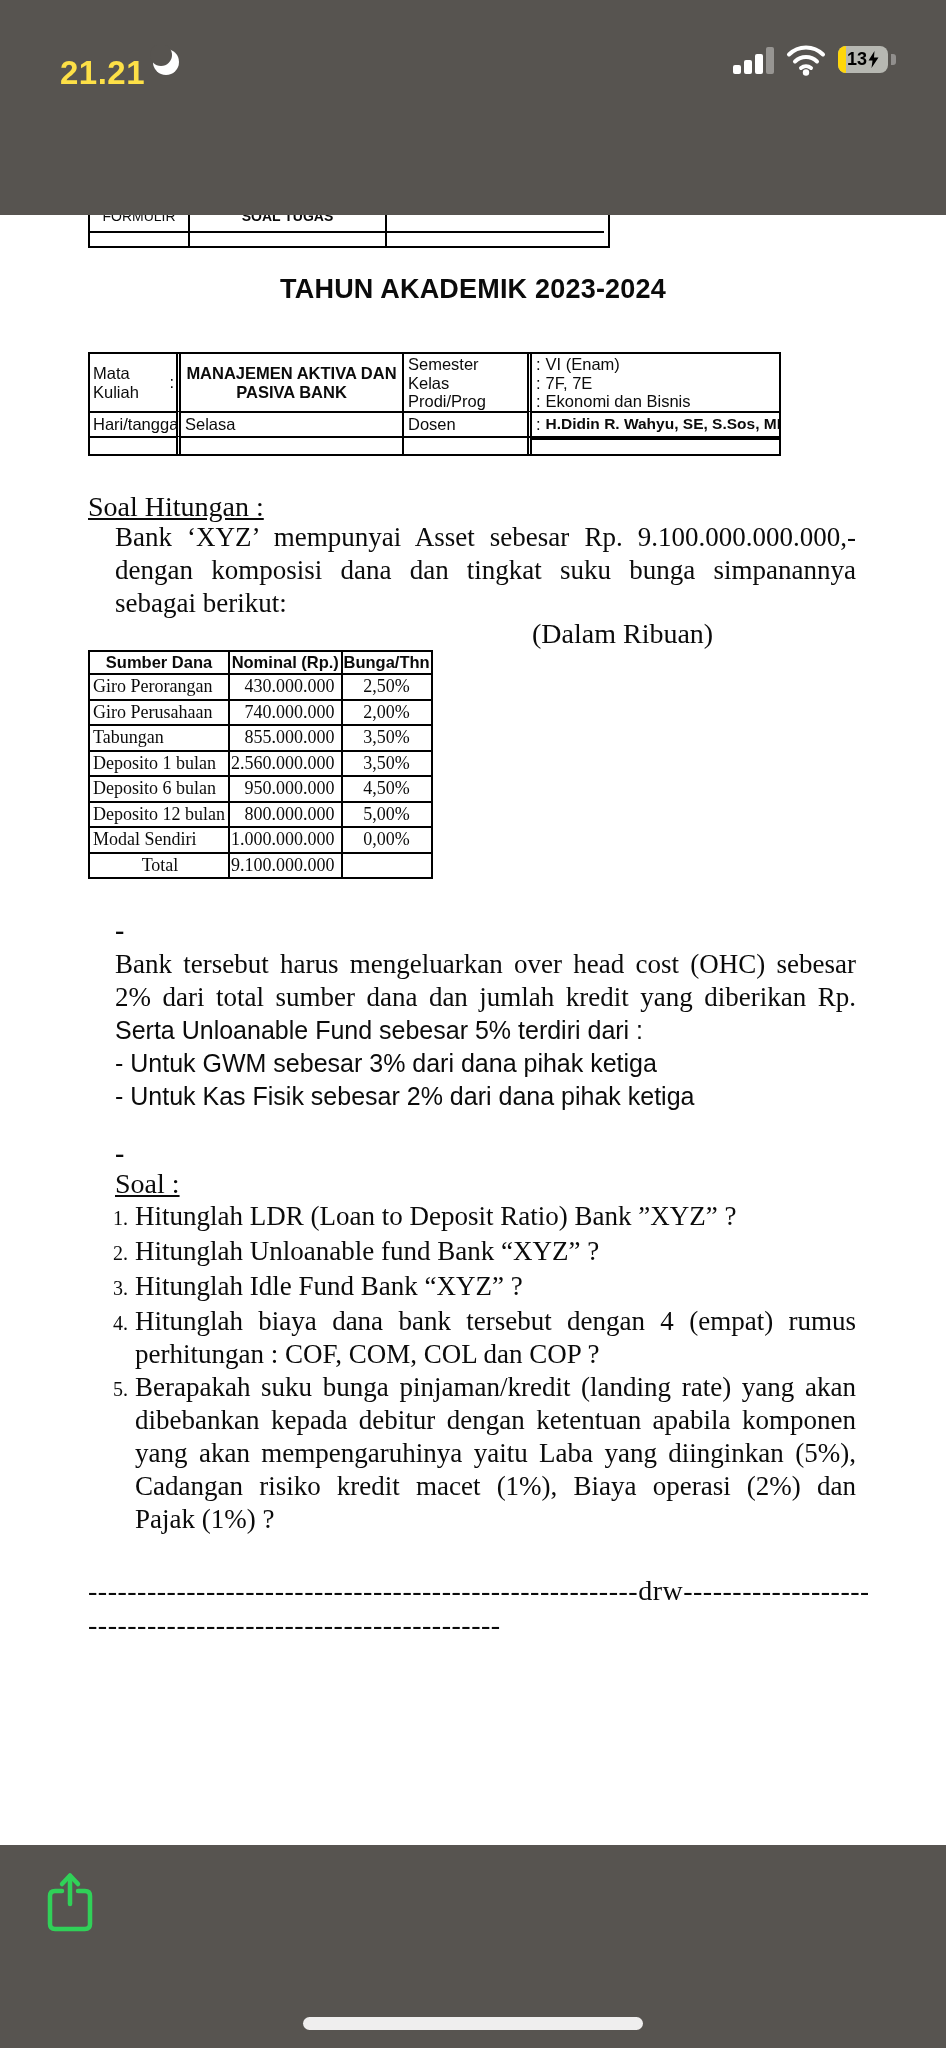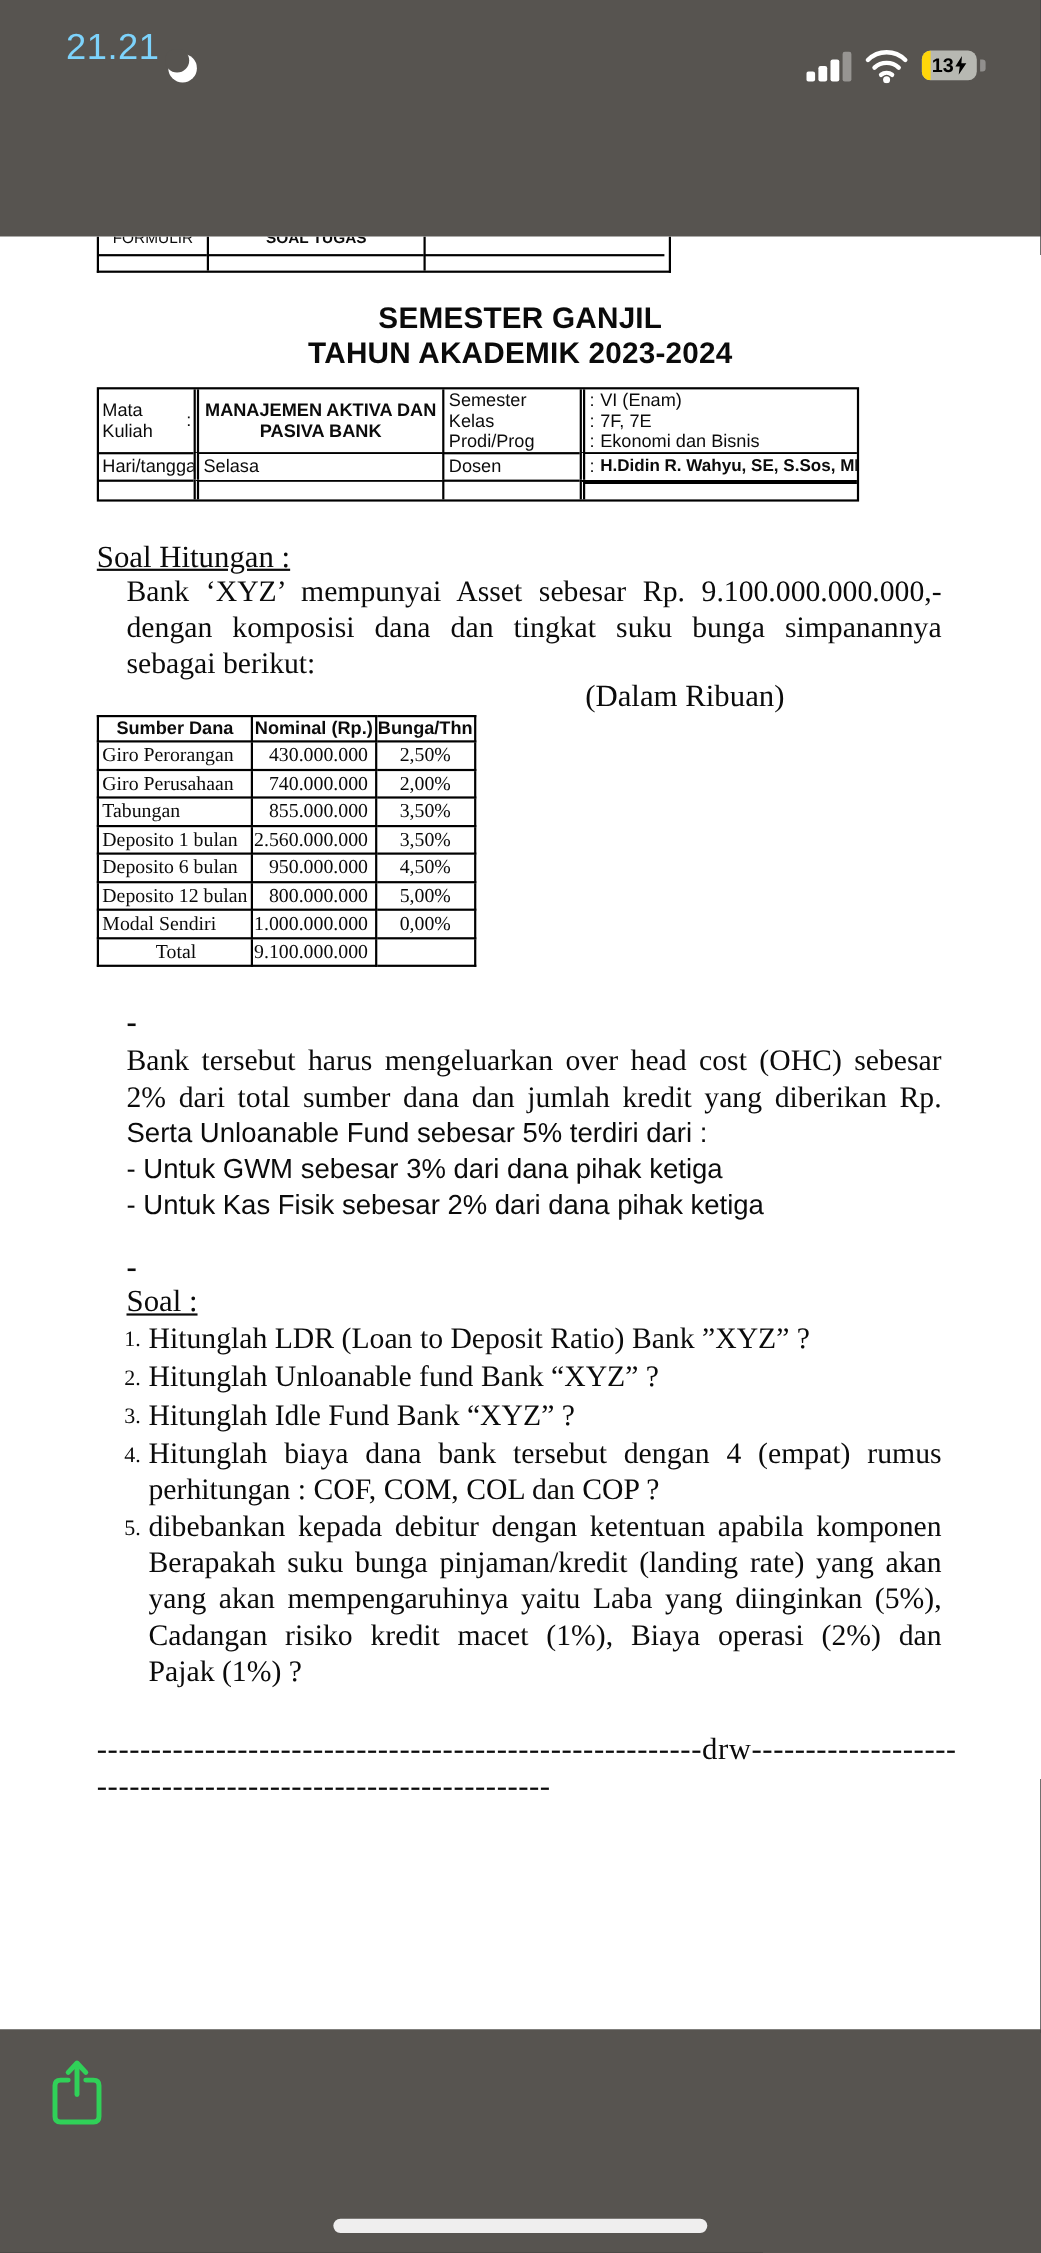--- a/index.html
+++ b/index.html
@@ -1,20 +1,20 @@
 <!DOCTYPE html>
 <html style="--accent: #30d158;"><head>
 <meta charset="utf-8">
 <style>
   html,body{margin:0;padding:0;background:#222;}
   .screen{position:relative;width:946px;height:2048px;background:#575450;overflow:hidden;
           font-family:"Liberation Sans",sans-serif;}
   
   .status-bar{position:absolute;top:0;left:0;width:946px;height:110px;}
-  .status-time{position:absolute;left:60px;top:24px;color:#7dd3fc;font-size:33px;font-weight:normal;letter-spacing:.5px;}
+  .status-time{position:absolute;left:60px;top:54px;color:#fde047;font-size:33px;font-weight:bold;letter-spacing:.5px;}
   .moon-icon{position:absolute;left:150px;top:45px;}
   .cell-icon{position:absolute;left:733px;top:45px;}
   .wifi-icon{position:absolute;left:784px;top:44px;}
   .battery{position:absolute;left:838px;top:46px;width:50px;height:27px;background:#b7b8b2;border-radius:8px;overflow:hidden;}
   .battery-fill{position:absolute;left:0;top:0;width:8px;height:27px;background:#ffd60a;}
   .battery-label{position:absolute;left:0;top:0;width:50px;height:27px;display:flex;align-items:center;justify-content:center;gap:1px;
                  color:#000;font-size:18px;font-weight:bold;}
   .battery-nub{position:absolute;left:891px;top:54px;width:5px;height:11px;background:rgba(255,255,255,.35);border-radius:0 3px 3px 0;}
   
   .title-bar{position:absolute;top:110px;left:0;width:946px;height:105px;}
@@ -147,21 +147,20 @@
         </div>
       <div class="ft-cell">
           <span></span>
         </div>
       <div class="ft-cell first r2"></div>
       <div class="ft-cell r2"></div>
       <div class="ft-cell r2"></div>
     </div>
 
     <div class="doc-heading">
-      <div>SEMESTER  GANJIL</div>
       <div>TAHUN AKADEMIK 2023-2024</div>
     </div>
 
     <div class="info-table">
 
       <div class="it-c c0 r0 it-label">
         <span>Mata Kuliah</span>
           <span>:</span>
       </div>
       <div class="it-c r0 dbl it-center">
@@ -311,22 +310,22 @@
         <div class="soal-item">
           <span class="soal-num">4.</span>
           <div class="soal-body">
             <div class="ln serif j">Hitunglah biaya dana bank tersebut dengan 4 (empat) rumus</div>
             <div class="ln serif">perhitungan : COF, COM, COL dan COP ?</div>
           </div>
         </div>
         <div class="soal-item">
           <span class="soal-num">5.</span>
           <div class="soal-body">
+            <div class="ln serif j">Berapakah suku bunga pinjaman/kredit (landing rate) yang akan</div>
             <div class="ln serif j">dibebankan kepada debitur dengan ketentuan apabila komponen</div>
-            <div class="ln serif j">Berapakah suku bunga pinjaman/kredit (landing rate) yang akan</div>
             <div class="ln serif j">yang akan mempengaruhinya yaitu Laba yang diinginkan (5%),</div>
             <div class="ln serif j">Cadangan risiko kredit macet (1%), Biaya operasi (2%) dan</div>
             <div class="ln serif">Pajak (1%) ?</div>
           </div>
         </div>
       </div>
 
     <div class="sign-line s1">--------------------------------------------------------drw----------------------</div>
     <div class="sign-line s2">------------------------------------------</div>
   </div>

